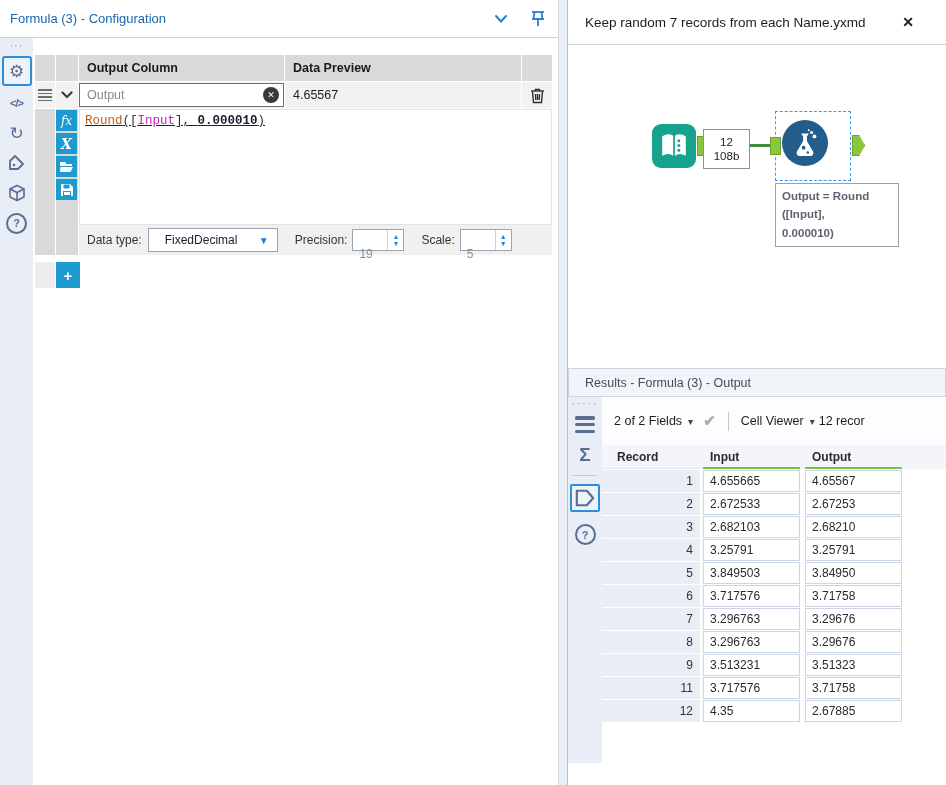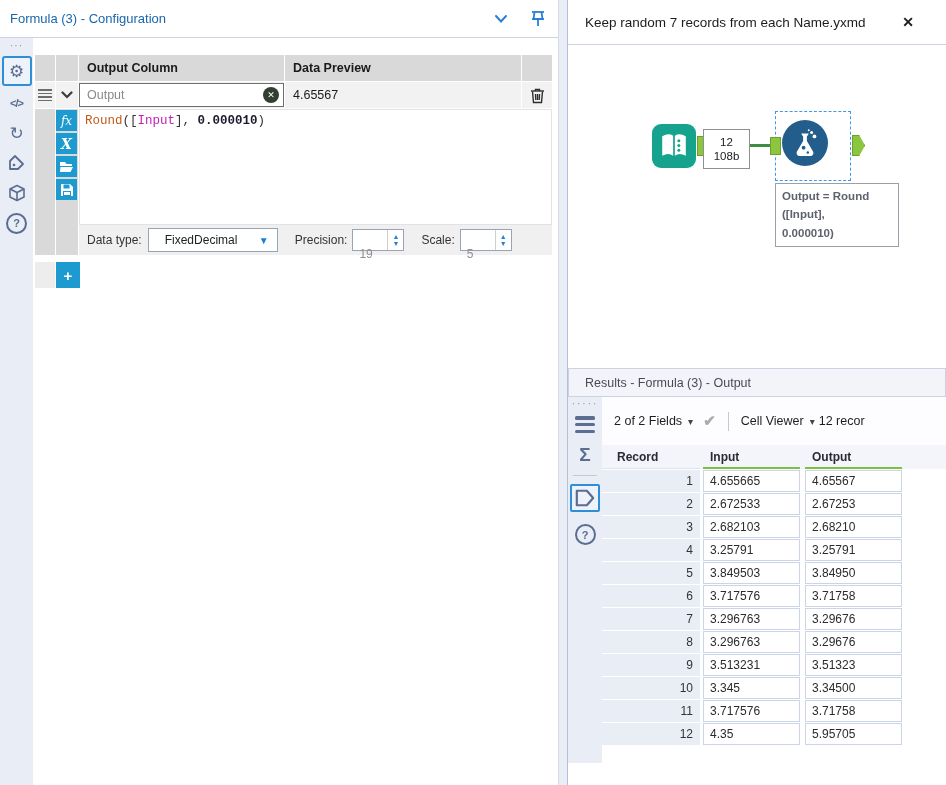--- a/index.html
+++ b/index.html
@@ -49,21 +49,21 @@
     display:flex;align-items:center;justify-content:center;margin-right:4px;cursor:pointer;}
   .prev-val{font-size:12.5px;color:#1c1c1c;line-height:26px;}
 
   .formula-wrap{position:absolute;left:2px;right:6px;top:71px;height:116px;display:flex;gap:1px;}
   .f-drag{width:20px;flex:none;background:#d9d9d9;}
   .f-icons{width:22px;flex:none;background:#d9d9d9;display:flex;flex-direction:column;gap:2px;padding-top:1px;}
   .f-btn{width:21px;height:21px;background:#1d9bd1;color:#fff;display:flex;align-items:center;justify-content:center;cursor:pointer;}
   .f-btn .fx{font-family:"DejaVu Serif",serif;font-style:italic;font-size:12px;}
   .f-btn .chi{font-family:"DejaVu Serif",serif;font-style:italic;font-size:14px;font-weight:bold;}
   .f-editor{flex:1;background:#fff;border:1px solid #e3e3e3;font-family:"Liberation Mono",monospace;
-    font-size:12.5px;padding:4px 5px;cursor:text;}
+    font-size:12.5px;padding:4px 5px;cursor:text;text-decoration:underline;}
   .tok-fn{color:#bf5b16;}
   .tok-p{color:#333;}
   .tok-field{color:#c31fb9;}
   .tok-num{color:#1b1b2f;font-weight:bold;}
 
   .row-dtype{position:absolute;left:2px;right:6px;top:187px;height:30px;display:flex;gap:1px;}
   .dt-spacer1{width:20px;flex:none;background:#d9d9d9;}
   .dt-spacer2{width:22px;flex:none;background:#d9d9d9;}
   .dt-content{flex:1;background:#f0f0f0;display:flex;align-items:center;font-size:12px;color:#333;}
   .dt-label{margin-left:8px;}
@@ -448,31 +448,26 @@
               <div class="t-rec">8</div>
               <div class="t-in">3.296763</div>
               <div class="t-out">3.29676</div>
             </div>
             <div class="t-row">
               <div class="t-rec">9</div>
               <div class="t-in">3.513231</div>
               <div class="t-out">3.51323</div>
             </div>
             <div class="t-row">
-              <div class="t-rec">10</div>
-              <div class="t-in">3.345</div>
-              <div class="t-out">3.34500</div>
-            </div>
-            <div class="t-row">
               <div class="t-rec">11</div>
               <div class="t-in">3.717576</div>
               <div class="t-out">3.71758</div>
             </div>
             <div class="t-row">
               <div class="t-rec">12</div>
               <div class="t-in">4.35</div>
-              <div class="t-out">5.95705</div>
+              <div class="t-out">2.67885</div>
             </div>
           </div>
       </div>
     </div>
   </div>
 </div>
 
 </body></html>

